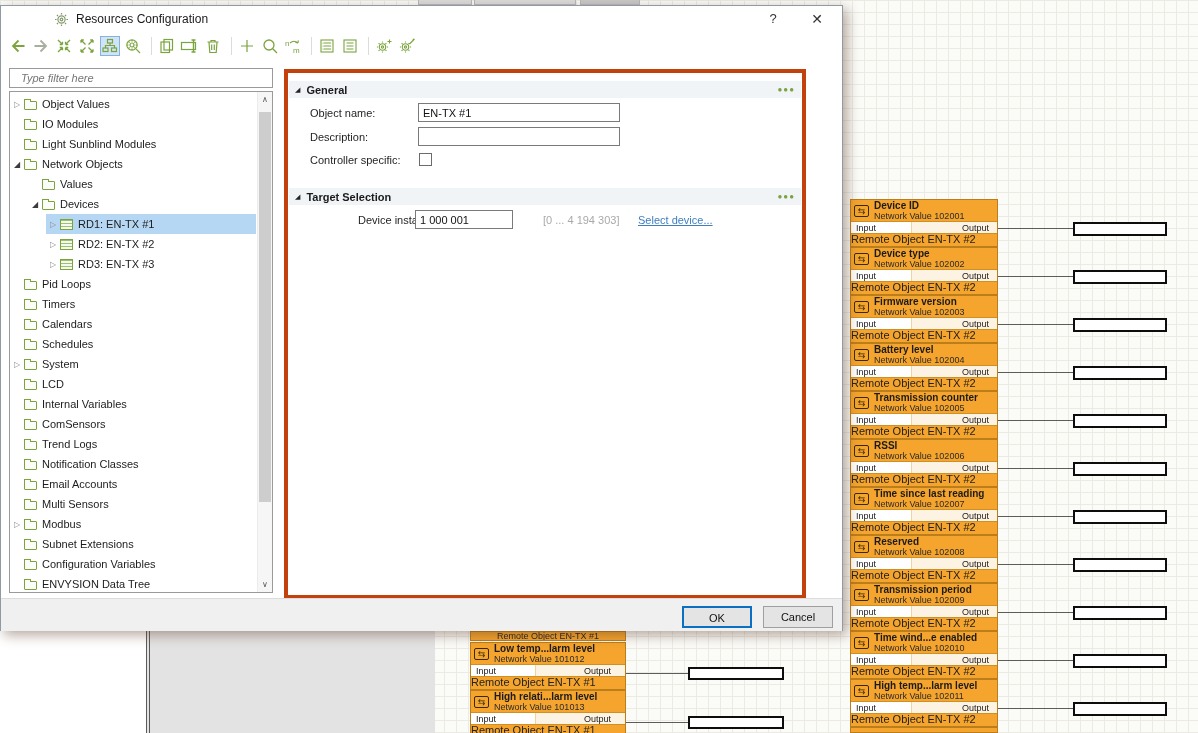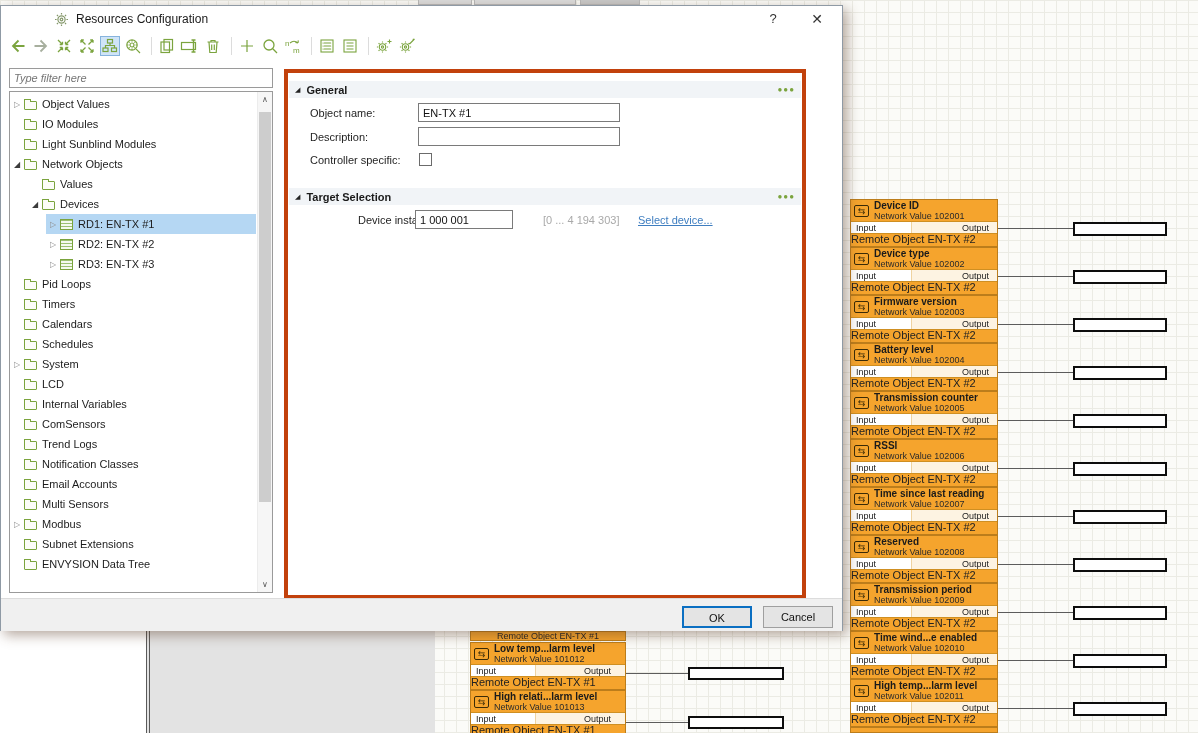--- a/index.html
+++ b/index.html
@@ -44,21 +44,21 @@
   .wbtn { position:absolute; top:0; width:34px; height:26px; text-align:center; line-height:26px; font-size:13px; color:#333; cursor:default; }
   .wbtn.help { right:52px; }
   .wbtn.close { right:8px; font-size:14px; }
 
   .toolbar { position:absolute; left:0; top:26px; width:100%; height:28px; display:flex; align-items:center; padding-left:7px; }
   .tbi { width:20px; height:20px; display:flex; align-items:center; justify-content:center; margin-right:3px; }
   .tbi.hl { background:#cfe4f7; border:1px solid #86b3dd; }
   .tbsep { width:1px; height:18px; background:#dcdcdc; margin:0 5px; }
 
   .filterbox { position:absolute; left:8px; top:62px; width:264px; height:20px; border:1px solid #9a9a9a;
-               font-size:11px; font-style:italic; color:#9a9a9a; padding:0 4px; background:#fff; }
+               font-size:11px; font-style:italic; color:#9a9a9a; padding:0 11px; background:#fff; }
   .treebox { position:absolute; left:8px; top:85px; width:264px; height:502px; border:1px solid #9a9a9a; background:#fff; overflow:hidden; }
   .treerows { position:absolute; left:0; top:2px; right:16px; }
   .trow { height:20px; display:flex; align-items:center; }
   .tinner { display:flex; align-items:center; flex:1; height:100%; }
   .trow.sel .tinner { background:#b5d7f3; }
   .texp { width:14px; flex:0 0 14px; text-align:center; font-size:8px; color:#8f8f8f; }
   .texp.e { color:#3c3c3c; font-size:8px; }
   .tfold { width:13px; height:9px; flex:0 0 13px; border:1px solid #7ba43e; border-radius:1px; background:#fcfdf8; position:relative; margin-top:2px; }
   .tfold::before { content:""; position:absolute; top:-3px; left:-1px; width:5px; height:2px;
                    border:1px solid #7ba43e; border-bottom:none; background:#fcfdf8; }
@@ -630,20 +630,27 @@
             <span class="tinner">
               <span class="texp"></span>
               <span class="tfold"></span>
               <span class="tlbl">Subnet Extensions</span>
             </span>
           </div>
         <div class="trow">
             <span class="tinner">
               <span class="texp"></span>
               <span class="tfold"></span>
+              <span class="tlbl">Configuration Variables</span>
+            </span>
+          </div>
+        <div class="trow">
+            <span class="tinner">
+              <span class="texp"></span>
+              <span class="tfold"></span>
               <span class="tlbl">ENVYSION Data Tree</span>
             </span>
           </div>
       </div>
       <div class="vscroll">
         <span class="sarrow up">∧</span>
         <div class="sthumb"></div>
         <span class="sarrow down">∨</span>
       </div>
     </div>

